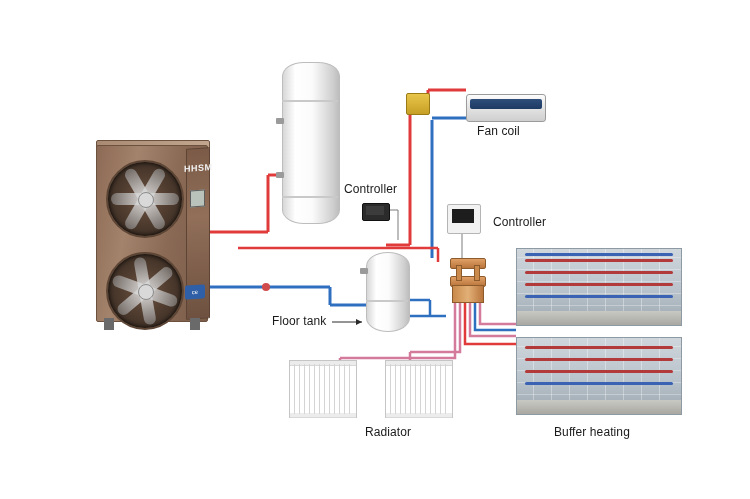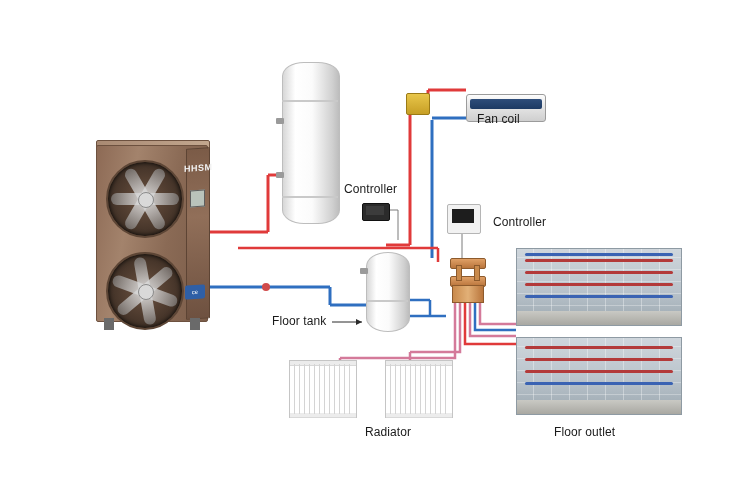--- a/index.html
+++ b/index.html
@@ -432,27 +432,27 @@
       <div class="mesh-v" style="left:106px"></div>
     <div class="mesh-v" style="left:124px"></div>
       <div class="mesh-v" style="left:142px"></div>
     <div class="pipe-row" style="left:8px; top:8px; width:148px;"></div>
     <div class="pipe-row" style="left:8px; top:20px; width:148px;"></div>
     <div class="pipe-row" style="left:8px; top:32px; width:148px;"></div>
     <div class="pipe-row blue" style="left:8px; top:44px; width:148px;"></div>
     <div class="edge"></div>
   </div>
 
-  <div class="label" style="left:477px; top:112px;">Fan coil</div>
+  <div class="label" style="left:477px; top:124px;">Fan coil</div>
 
   <div class="label" style="left:344px; top:182px;">Controller</div>
 
   <div class="label" style="left:493px; top:215px;">Controller</div>
 
 
   <div class="label" style="left:272px; top:314px;">Floor tank</div>
 
   <div class="label" style="left:365px; top:425px;">Radiator</div>
 
-  <div class="label" style="left:554px; top:425px;">Floor outlet</div>
+  <div class="label" style="left:554px; top:425px;">Buffer heating</div>
 
 
 </div>
 
 </body></html>

